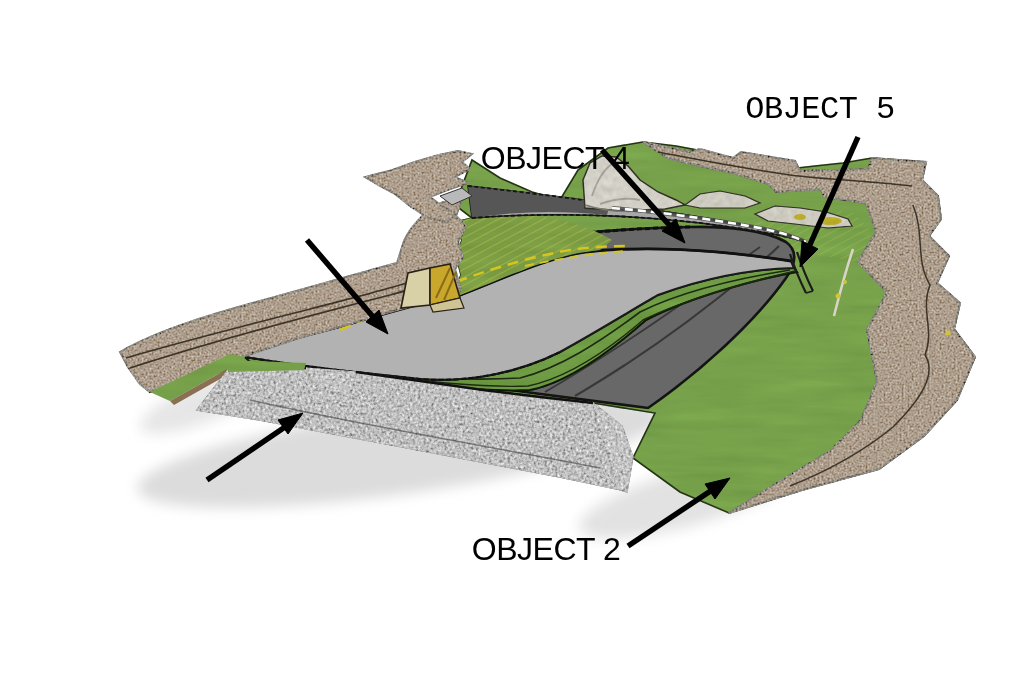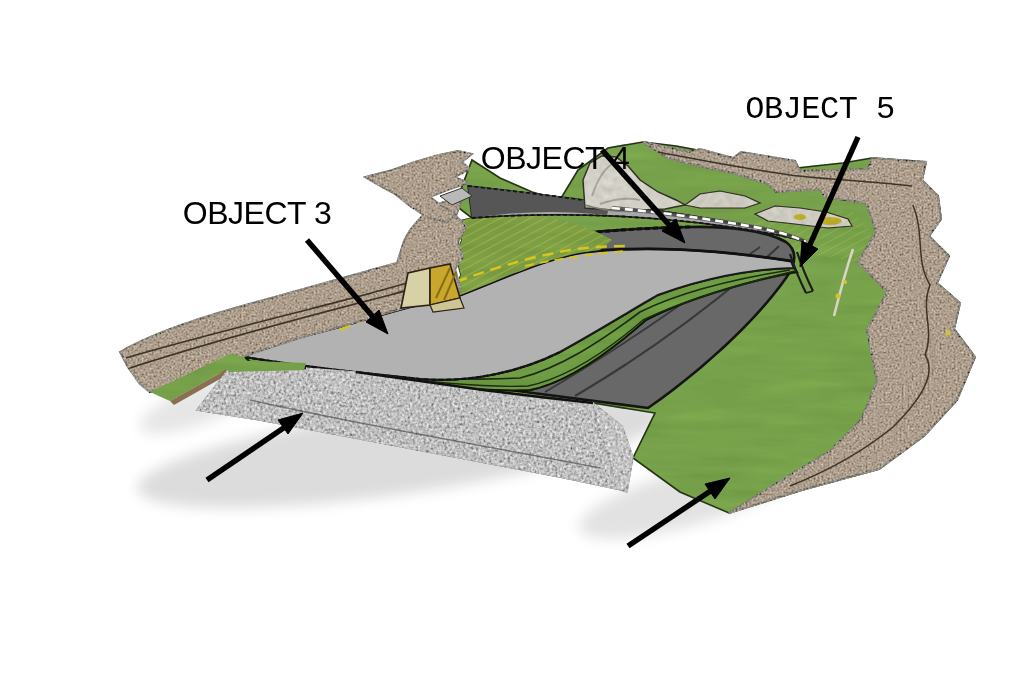--- a/index.html
+++ b/index.html
@@ -245,16 +245,16 @@
       <line x1="602" y1="150" x2="671" y2="227" stroke-width="5.5"></line>
       <polygon points="685,243 662,231 676,219"></polygon>
     </g>
     <g>
       <line x1="858" y1="137" x2="808" y2="249" stroke-width="5.5"></line>
       <polygon points="800,267 802,241 818,249"></polygon>
     </g>
   </g>
 </svg>
 
-  <div class="obj-label lbl-3">OBJECT 3</div>
+  <div class="obj-label lbl-2">OBJECT 2</div>
   <div class="obj-label lbl-4">OBJECT 4</div>
   <div class="obj-label lbl-5">OBJECT 5</div>
 </div>
 
 </body></html>

